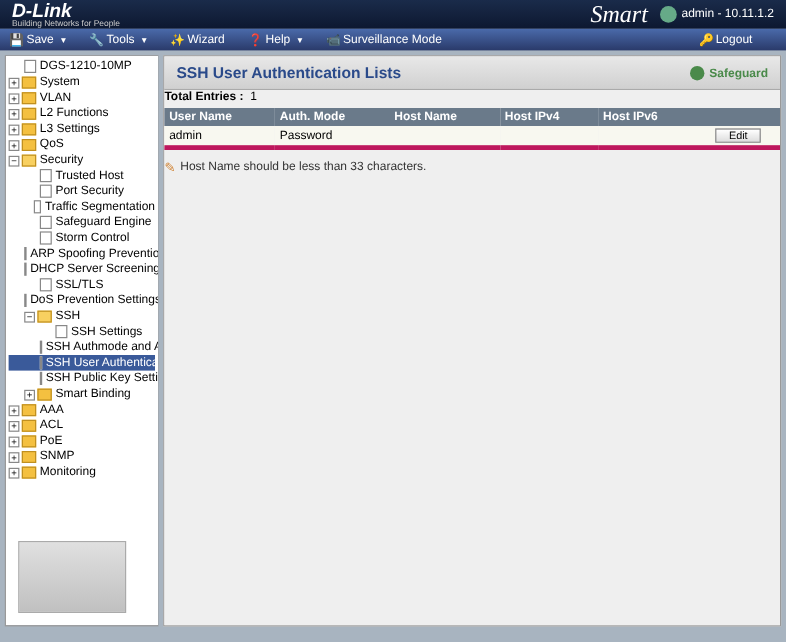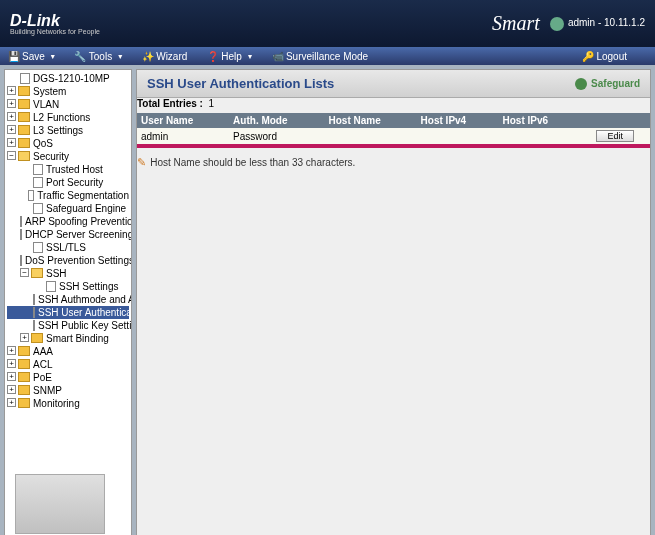--- a/index.html
+++ b/index.html
@@ -1,45 +1,45 @@
 <!DOCTYPE html>
 <html><head>
 <meta charset="utf-8">
 <style>
 *{margin:0;padding:0;box-sizing:border-box;font-family:Arial,sans-serif;font-size:10px}
 body{background:#a8b4c0;width:655px;height:535px;overflow:hidden}
-.header{height:47px;background:linear-gradient(#1a2b4a,#0d1830);display:flex;align-items:center;padding:0 10px;color:#fff}
+.header{height:24px;background:linear-gradient(#1a2b4a,#0d1830);display:flex;align-items:center;padding:0 10px;color:#fff}
 .logo{font-size:16px;font-weight:bold;font-style:italic}
 .tagline{font-size:7px;color:#ccc;margin-top:-2px}
 .smart{margin-left:auto;font-size:20px;font-style:italic;font-family:cursive}
 .userinfo{font-size:9px;margin-left:10px}
 .avatar{width:14px;height:14px;border-radius:50%;background:#6a8;display:inline-block;vertical-align:middle;margin-right:4px}
 .toolbar{height:18px;background:linear-gradient(#4a6aaa,#2a3a6a);display:flex;align-items:center;padding:0 8px;color:#fff;font-size:10px}
 .tb-item{display:flex;align-items:center;margin-right:20px;cursor:pointer}
 .tb-icon{width:10px;height:10px;margin-right:4px}
 .chev{margin-left:6px;font-size:8px}
 .logout{margin-left:auto}
 .main{display:flex;height:484px}
 .sidebar{width:128px;background:#fff;margin:4px;border:1px solid #999;overflow:auto;position:relative}
 .tree{padding:2px;font-size:9px}
-.tree-item{display:flex;align-items:flex-start;padding:1px 0;cursor:pointer;white-space:nowrap}
+.tree-item{display:flex;align-items:flex-end;padding:1px 0;cursor:pointer;white-space:nowrap}
 .tree-item.selected{background:#3a5a9a;color:#fff}
 .exp{width:9px;height:9px;border:1px solid #888;display:inline-flex;align-items:center;justify-content:center;font-size:8px;margin-right:2px;background:#fff;color:#000}
 .noexp{width:13px;display:inline-block}
 .folder{width:12px;height:10px;background:#f4c040;border:1px solid #c09020;margin-right:3px;display:inline-block}
 .folder.open{background:#f8d060}
 .page{width:10px;height:11px;background:#fff;border:1px solid #888;margin-right:3px;display:inline-block}
 .ind1{padding-left:13px}
 .ind2{padding-left:26px}
 .device-img{position:absolute;bottom:10px;left:10px;width:90px;height:60px;background:linear-gradient(#e0e0e0,#c0c0c0);border:1px solid #aaa}
 .content{flex:1;margin:4px 4px 4px 0}
 .panel{background:#f0f0f0;border:1px solid #999;height:100%;display:flex;flex-direction:column}
 .panel-head{background:linear-gradient(#e8e8e8,#d0d0d0);padding:6px 10px;display:flex;align-items:center;border-bottom:1px solid #aaa}
 .panel-title{font-size:13px;font-weight:bold;color:#2a4a8a}
-.safeguard{margin-left:auto;color:#4a8a4a;font-weight:bold;font-size:11px;display:flex;align-items:center}
+.safeguard{margin-left:auto;color:#4a8a4a;font-weight:bold;font-size:11px;display:flex;align-items:flex-end}
 .sg-icon{width:12px;height:12px;border-radius:50%;background:#4a8a4a;margin-right:4px}
 .panel-body{padding:0;flex:1;background:#efefef}
 .entries{font-size:10px;margin-bottom:4px}
 table{width:100%;border-collapse:collapse;font-size:9px}
 th{background:#6a7a8a;color:#fff;text-align:left;padding:2px 4px;font-weight:bold}
 td{background:#f8f8f0;padding:2px 4px;border-bottom:4px solid #be185d}
 .edit-btn{background:linear-gradient(#fff,#ddd);border:1px solid #888;padding:0 10px;font-size:9px;cursor:pointer}
 .note{margin-top:8px;font-size:9px;color:#333;display:flex;align-items:center}
 .note-icon{color:#d08030;margin-right:4px;font-size:11px}
 </style>
@@ -135,20 +135,25 @@
         </div>
 <div class="tree-item ind1">
           <span class="noexp"></span>
           <span class="page"></span>
           <span>Traffic Segmentation</span>
         </div>
 <div class="tree-item ind1">
           <span class="noexp"></span>
           <span class="page"></span>
           <span>Safeguard Engine</span>
+        </div>
+<div class="tree-item ind1">
+          <span class="noexp"></span>
+          <span class="page"></span>
+          <span>Storm Control</span>
         </div>
 <div class="tree-item ind1">
           <span class="noexp"></span>
           <span class="page"></span>
           <span>ARP Spoofing Prevention</span>
         </div>
 <div class="tree-item ind1">
           <span class="noexp"></span>
           <span class="page"></span>
           <span>DHCP Server Screening</span>

